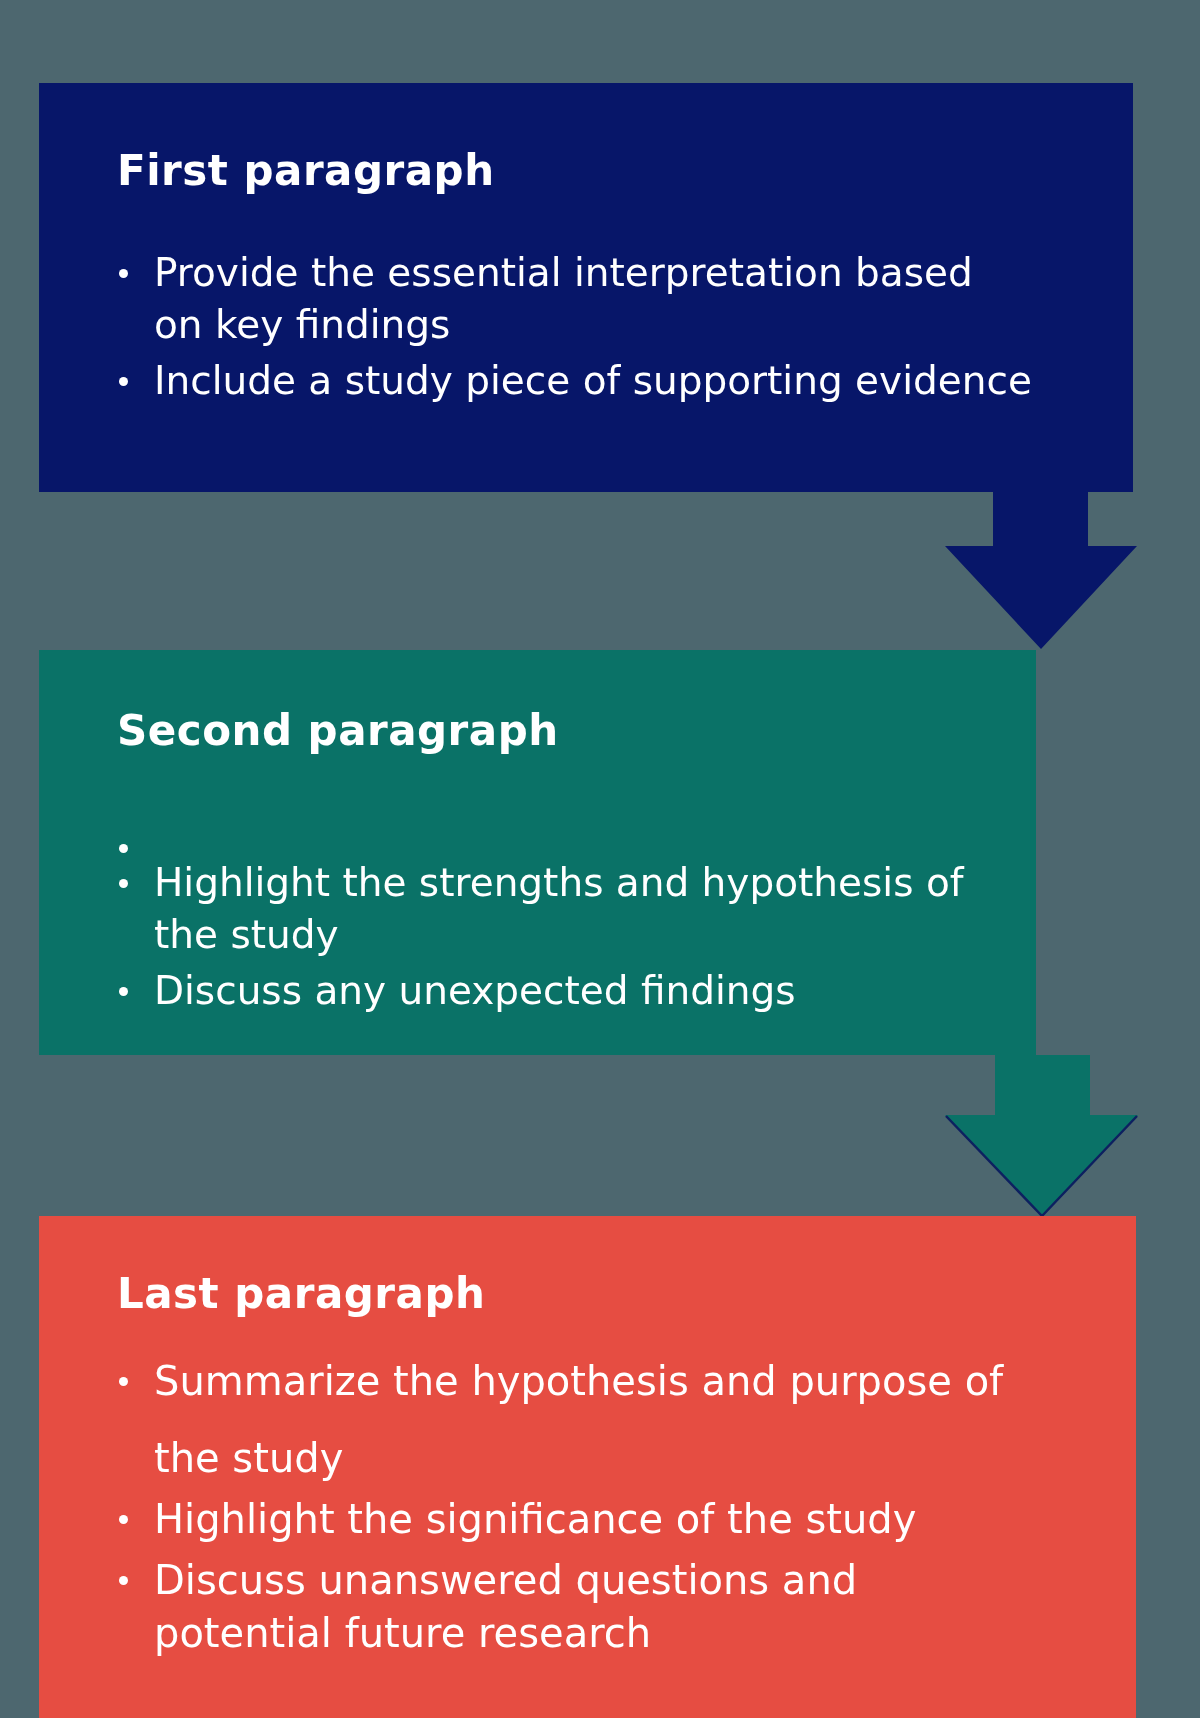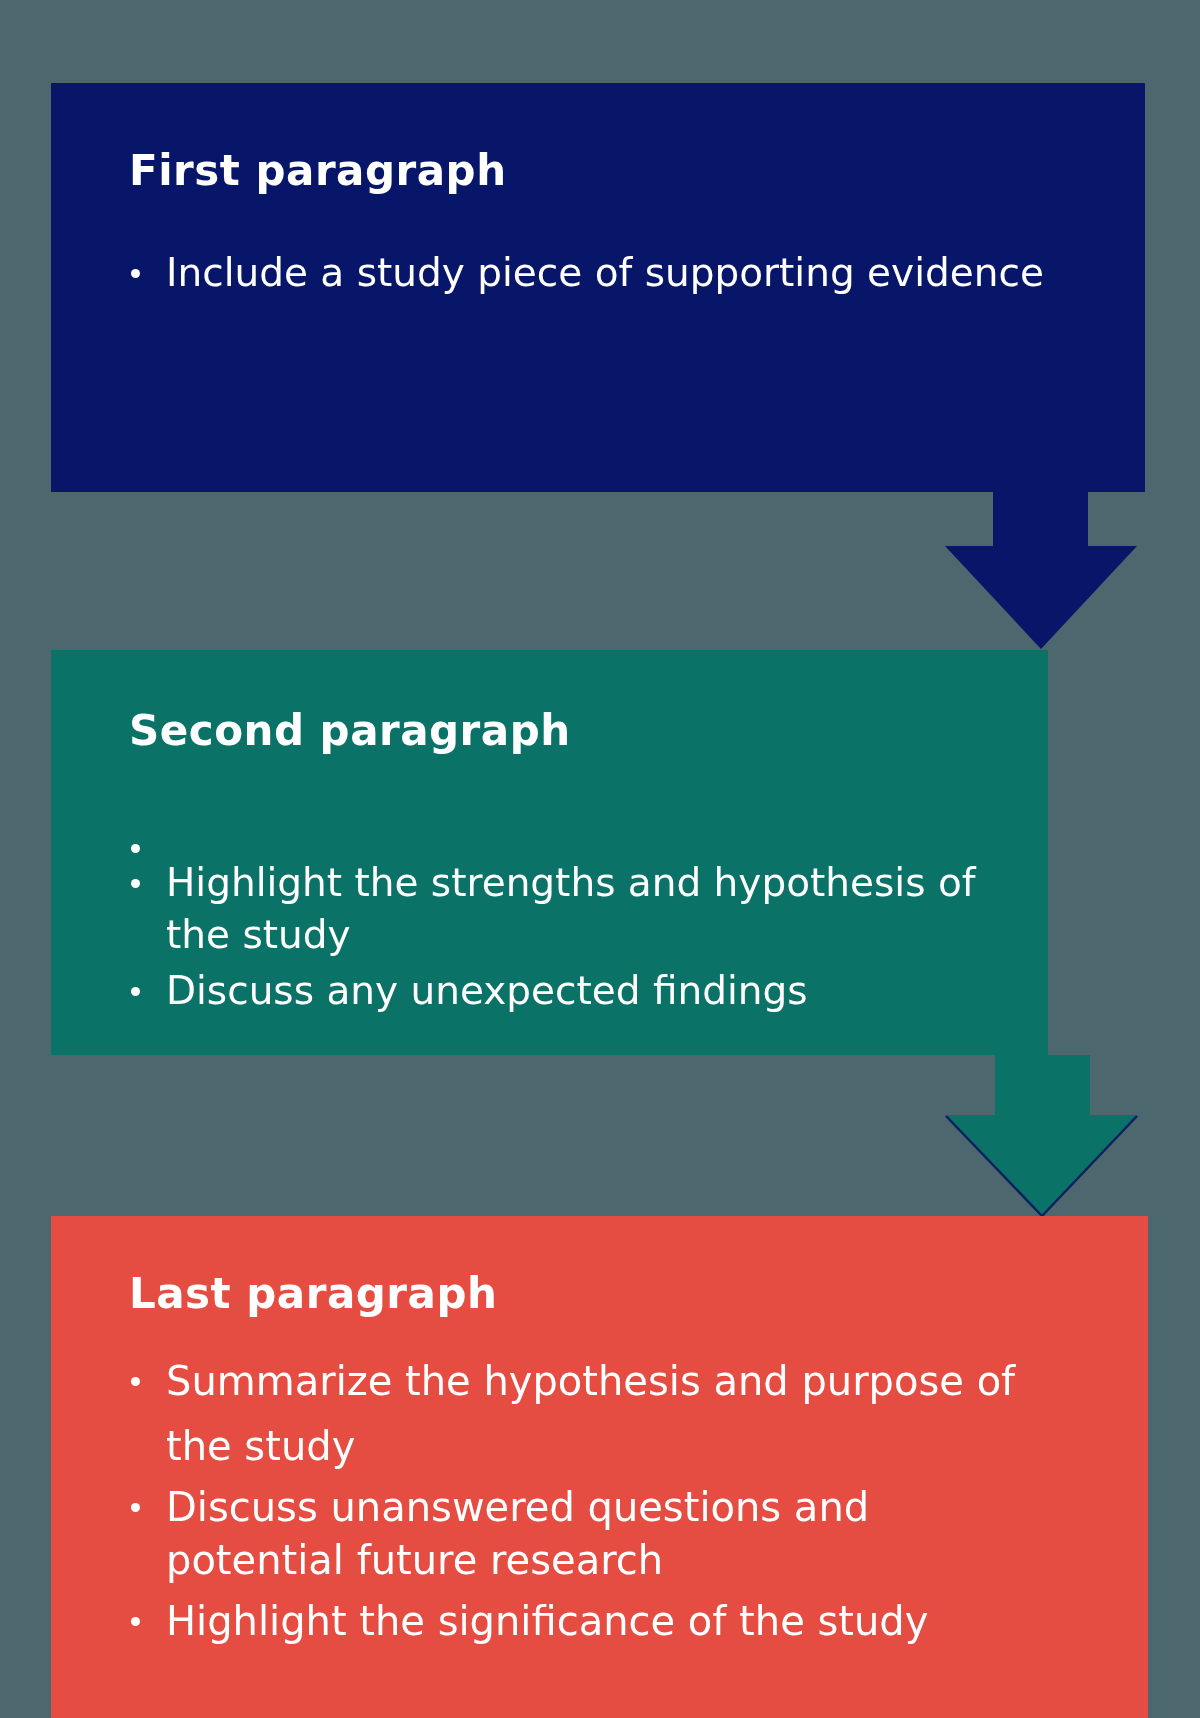--- a/index.html
+++ b/index.html
@@ -11,21 +11,21 @@
     position: relative;
     width: 1200px;
     height: 1718px;
     background: #4d676f;
     overflow: hidden;
     font-family: "DejaVu Sans", "Liberation Sans", sans-serif;
     color: #ffffff;
   }
   .box {
     position: absolute;
-    left: 51px;
+    left: 39px;
     box-sizing: border-box;
     padding-left: 78px;
     padding-right: 55px;
   }
   .box-first {
     top: 83px;
     width: 1094px;
     height: 409px;
     background: #071669;
     padding-top: 64px;
@@ -83,41 +83,48 @@
     font-size: 39px;
     line-height: 52px;
     white-space: nowrap;
   }
   .box-last .line {
     font-size: 40px;
     line-height: 53px;
   }
   
   .box-last .item:first-child .line:first-child {
-    margin-bottom: 12px;
+    margin-bottom: 24px;
   }
 
   .arrow {
     position: absolute;
     display: block;
   }
   .arrow-1 { left: 945px; top: 491px; }
   .arrow-2 { left: 945px; top: 1055px; }
   .arrow-1 polygon { fill: #071669; }
   .arrow-2 polygon { fill: #0a7267; }
   .arrow-2 .edge   { stroke: #0d2060; stroke-width: 2.5; fill: none; }
 </style>
 </head>
 <body>
 
 <div class="canvas">
 
   <section class="box box-first">
     <h2 class="box-title">First paragraph</h2>
     <ul class="items">
+      <li class="item">
+        <span class="dot"></span>
+        <div class="text">
+          <div class="line">Provide the essential interpretation based</div>
+          <div class="line">on key findings</div>
+        </div>
+      </li>
       <li class="item">
         <span class="dot"></span>
         <div class="text">
           <div class="line">Include a study piece of supporting evidence</div>
         </div>
       </li>
     </ul>
   </section>
 
   <svg class="arrow arrow-1" width="192" height="158" viewBox="0 0 192 158" aria-hidden="true">
@@ -157,26 +164,26 @@
       <li class="item">
         <span class="dot"></span>
         <div class="text">
           <div class="line">Summarize the hypothesis and purpose of</div>
           <div class="line">the study</div>
         </div>
       </li>
       <li class="item">
         <span class="dot"></span>
         <div class="text">
-          <div class="line">Discuss unanswered questions and</div>
-          <div class="line">potential future research</div>
+          <div class="line">Highlight the significance of the study</div>
         </div>
       </li>
       <li class="item">
         <span class="dot"></span>
         <div class="text">
-          <div class="line">Highlight the significance of the study</div>
+          <div class="line">Discuss unanswered questions and</div>
+          <div class="line">potential future research</div>
         </div>
       </li>
     </ul>
   </section>
 
 </div>
 
 </body></html>

